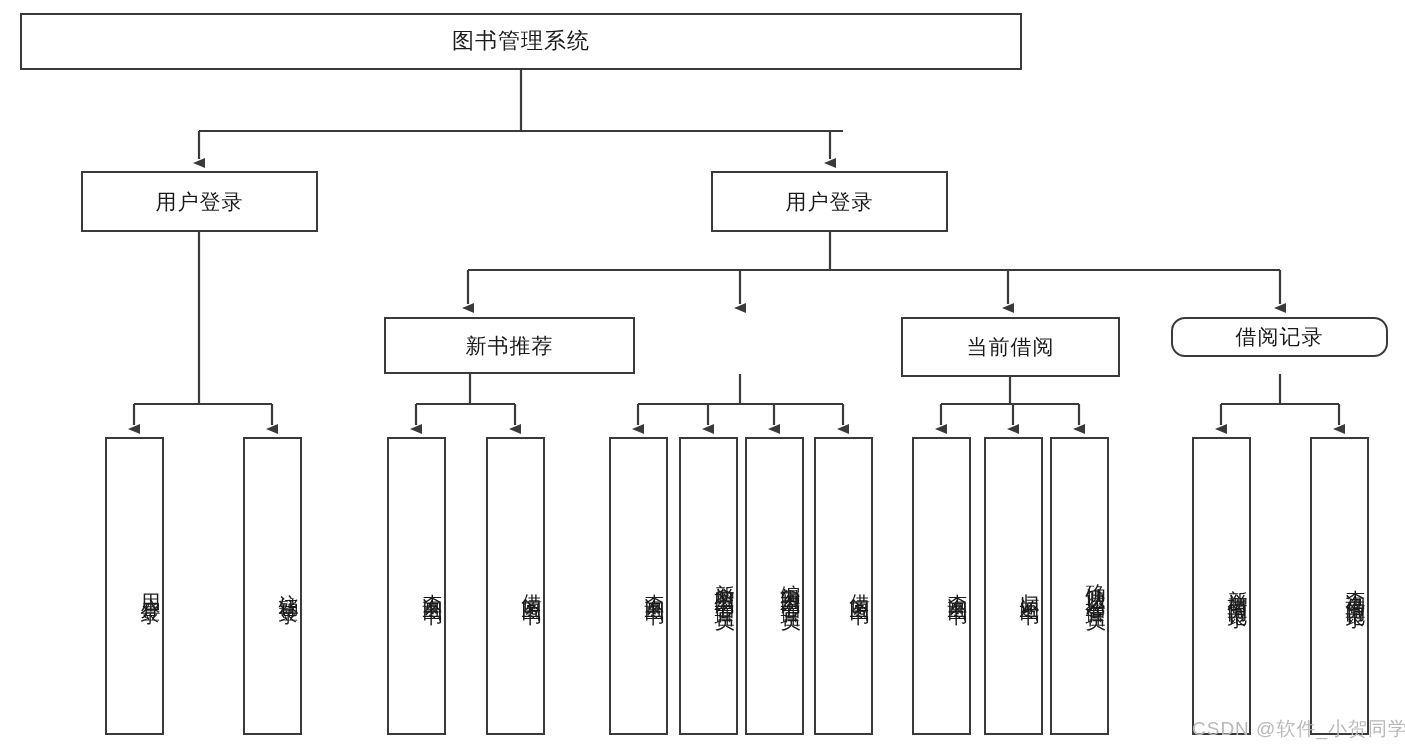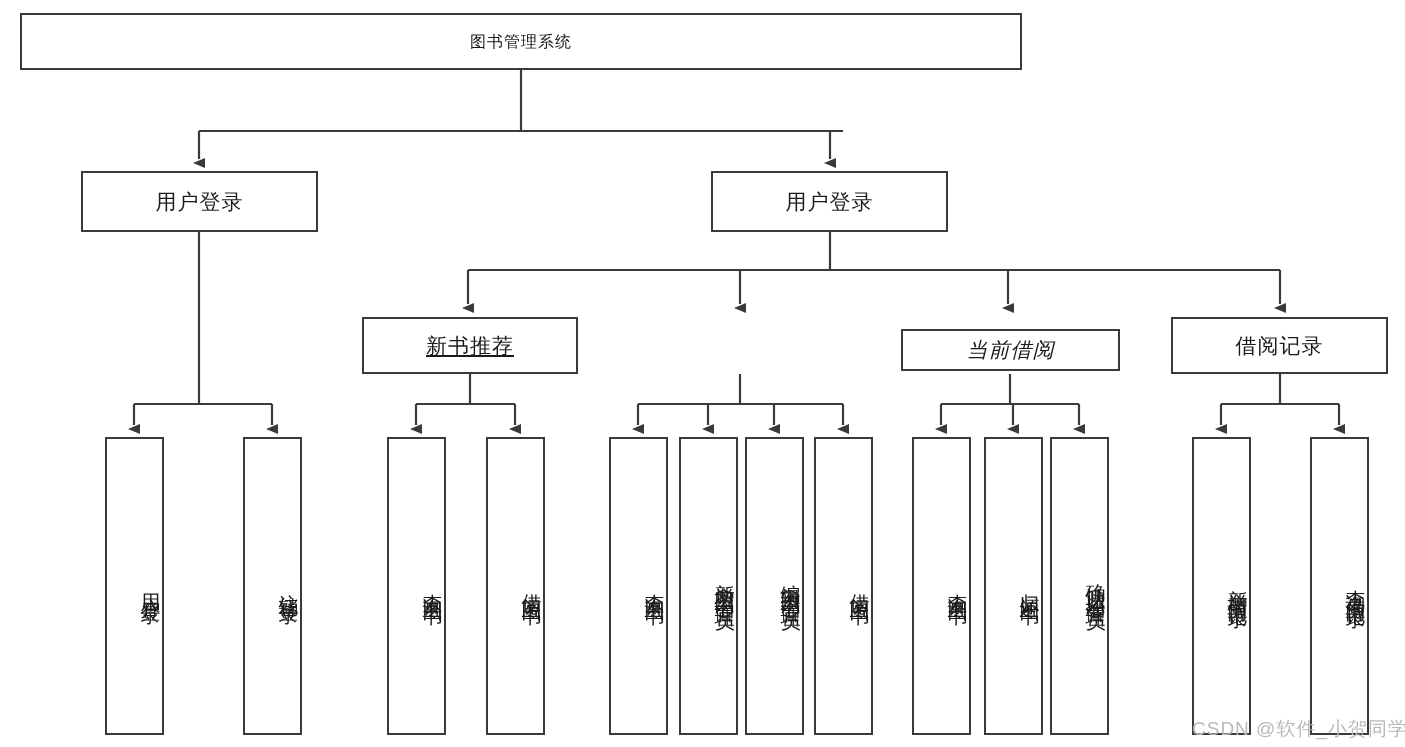--- a/index.html
+++ b/index.html
@@ -35,21 +35,21 @@
     align-items: center;
     justify-content: center;
     color: #1a1a1a;
   }
   .node.horizontal {
     font-size: 21px;
     letter-spacing: 1px;
     line-height: 1.2;
   }
   .node.root {
-    font-size: 16px;
+    font-size: 22px;
   }
   .node.vertical {
     writing-mode: vertical-rl;
     text-orientation: upright;
     font-size: 20px;
     letter-spacing: 4px;
     line-height: 1.15;
     padding: 8px 0;
     align-items: flex-start;
     justify-content: center;
@@ -120,23 +120,23 @@
       <path d="M 1221 404 L 1221 425" marker-end="url(#arrowhead)"></path>
       <path d="M 1339 404 L 1339 425" marker-end="url(#arrowhead)"></path>
     </g>
   </svg>
 
   <div class="node horizontal root" style="left:20px; top:13px; width:1002px; height:57px;">图书管理系统</div>
 
   <div class="node horizontal" style="left:81px; top:171px; width:237px; height:61px;">用户登录</div>
   <div class="node horizontal" style="left:711px; top:171px; width:237px; height:61px;">用户登录</div>
 
-  <div class="node horizontal" style="left:362px; top:317px; width:216px; height:57px;text-decoration:underline;">新书推荐</div>
-  <div class="node horizontal" style="left:901px; top:329px; width:219px; height:42px;font-style:italic;">当前借阅</div>
-  <div class="node horizontal" style="left:1171px; top:317px; width:217px; height:57px;">借阅记录</div>
+  <div class="node horizontal" style="left:384px; top:317px; width:251px; height:57px;">新书推荐</div>
+  <div class="node horizontal" style="left:901px; top:317px; width:219px; height:60px;">当前借阅</div>
+  <div class="node horizontal" style="left:1171px; top:317px; width:217px; height:40px;border-radius:14px;">借阅记录</div>
 
   <div class="node vertical" style="left:105px; top:437px; width:59px; height:298px;">用户登录</div>
   <div class="node vertical" style="left:243px; top:437px; width:59px; height:298px;">注销登录</div>
 
   <div class="node vertical" style="left:387px; top:437px; width:59px; height:298px;">查询图书</div>
   <div class="node vertical" style="left:486px; top:437px; width:59px; height:298px;">借阅图书</div>
 
   <div class="node vertical" style="left:609px; top:437px; width:59px; height:298px;">查询图书</div>
   <div class="node vertical tall-text" style="left:679px; top:437px; width:59px; height:298px;">新增图书（管理员）</div>
   <div class="node vertical tall-text" style="left:745px; top:437px; width:59px; height:298px;">编辑图书（管理员）</div>

